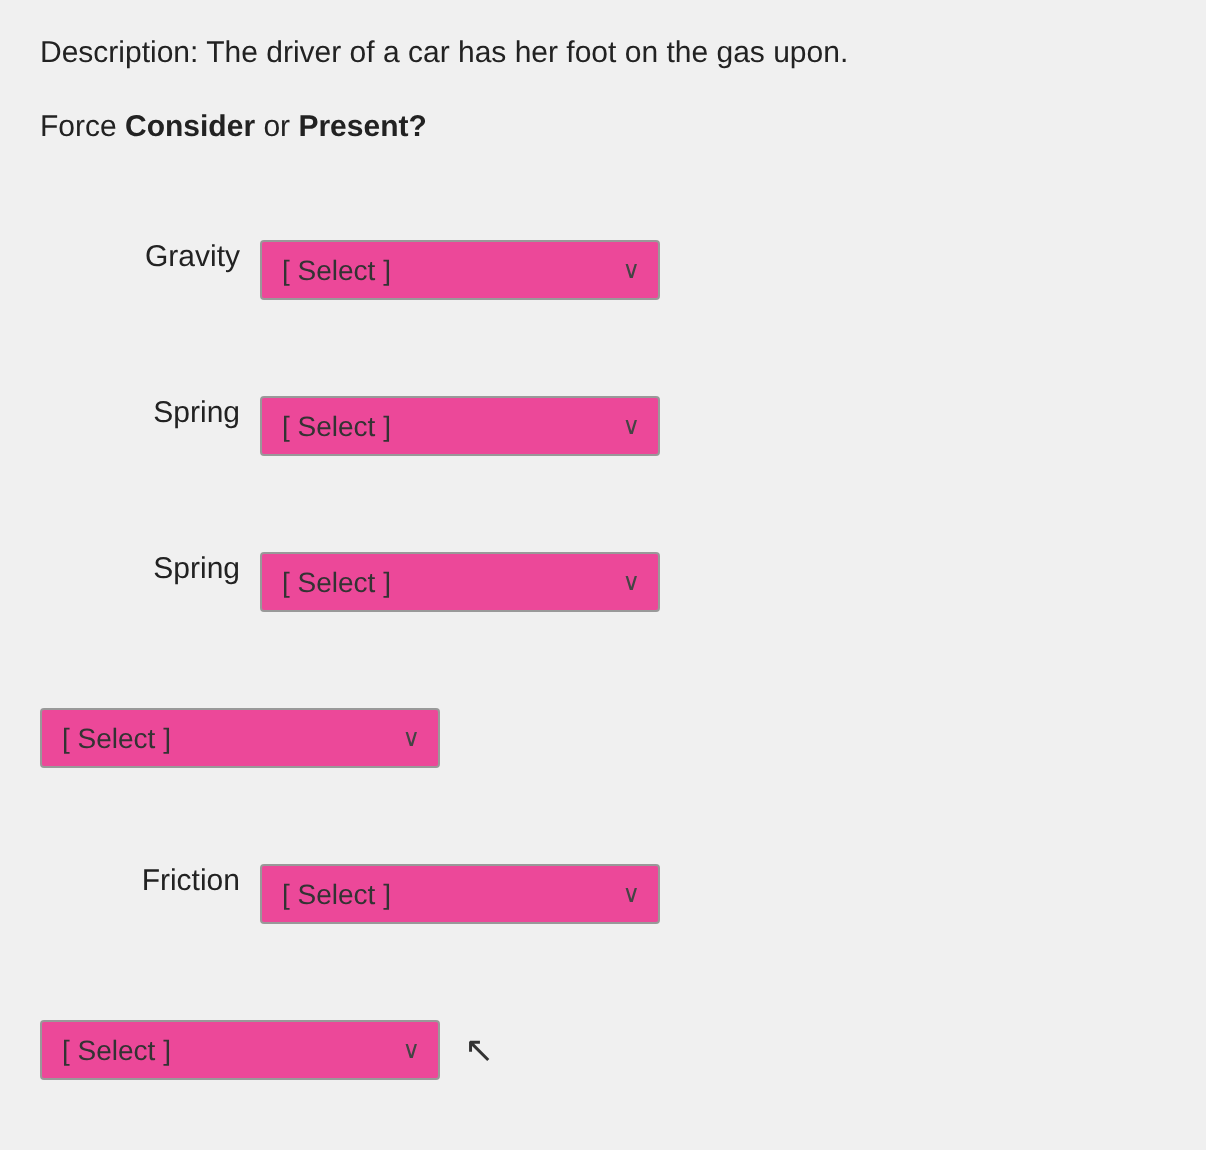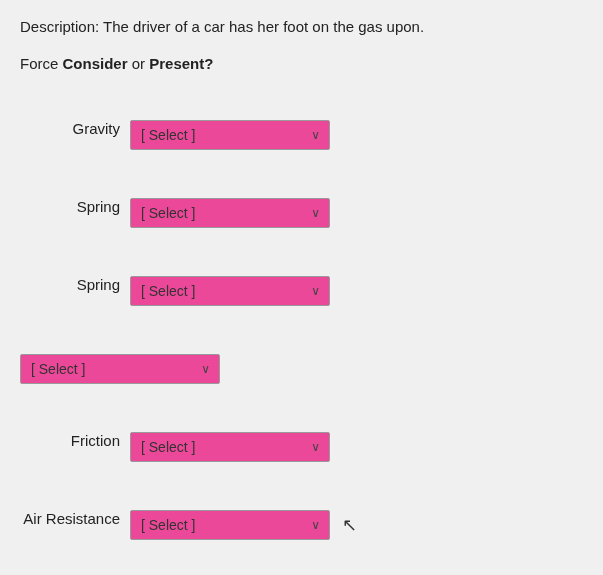--- a/index.html
+++ b/index.html
@@ -141,21 +141,20 @@
     <div class="force-row">
       <div class="force-label">Friction</div>
       <div class="select-container">
         <div class="select-wrapper">
           <select class="select-box"><option value="">[ Select ]</option><option value="present">Present</option><option value="absent">Absent</option></select>
           <span class="chevron-icon">∨</span>
         </div>
       </div>
     </div>
     <div class="force-row">
-      <div class="force-label">Air Resistance</div>
       <div class="select-container">
         <div class="select-wrapper">
           <select class="select-box"><option value="">[ Select ]</option><option value="present">Present</option><option value="absent">Absent</option></select>
           <span class="chevron-icon">∨</span>
         </div>
         <span class="cursor-icon">↖</span>
       </div>
     </div>
   </div>
 

